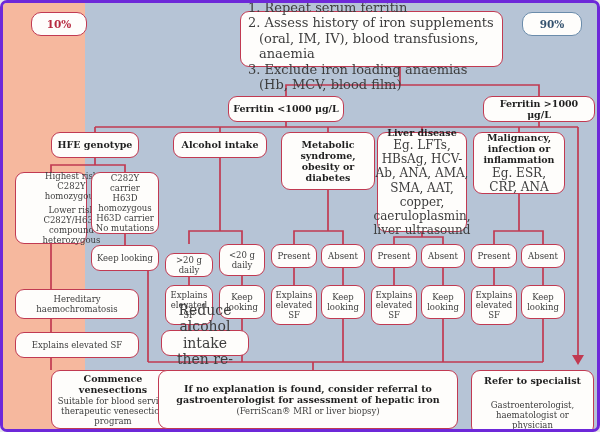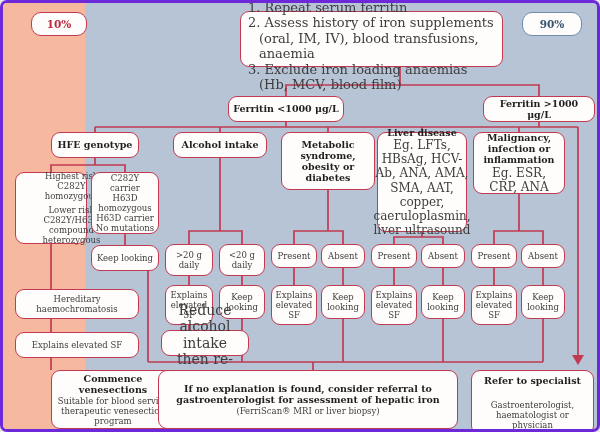--- a/index.html
+++ b/index.html
@@ -113,21 +113,21 @@
       <span>Hereditary haemochromatosis</span>
     </div>
   <div class="node" style="left:12px;top:329px;width:124px;height:26px;">
       <span>Explains elevated SF</span>
     </div>
   <div class="node" style="left:12px;top:367px;width:124px;height:59px;margin-left:36px;">
     <div class="bold" style="font-size:9.5px;">Commence venesections</div>
     <div>Suitable for blood service therapeutic venesection program</div>
   </div>
 
-  <div class="node" style="left:162px;top:241px;width:48px;height:32px;">
+  <div class="node" style="left:162px;top:250px;width:48px;height:24px;">
       <span>&gt;20 g daily</span>
     </div>
   <div class="node" style="left:216px;top:241px;width:46px;height:32px;">
       <span>&lt;20 g daily</span>
     </div>
   <div class="node" style="left:162px;top:282px;width:48px;height:40px;">
       <span>Explains elevated SF</span>
     </div>
   <div class="node" style="left:216px;top:282px;width:46px;height:34px;">
       <span>Keep looking</span>

